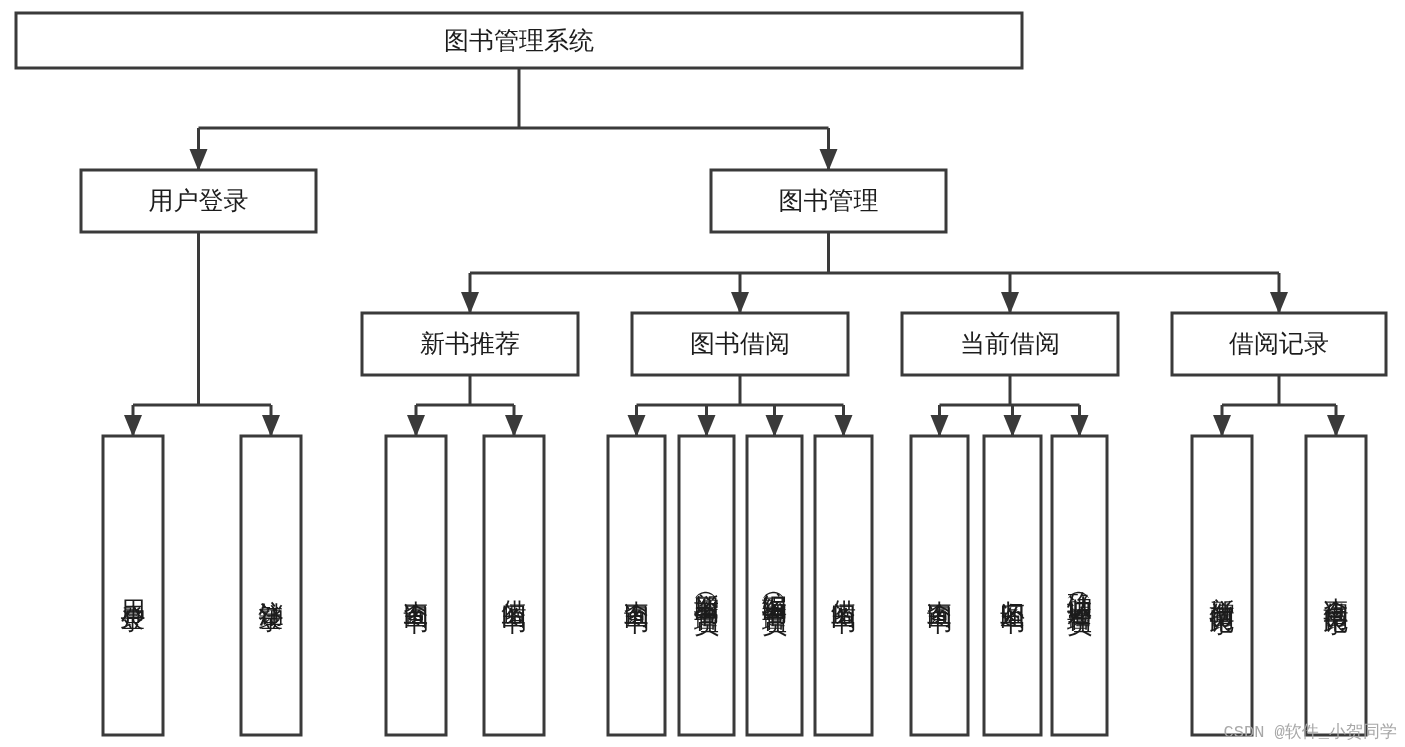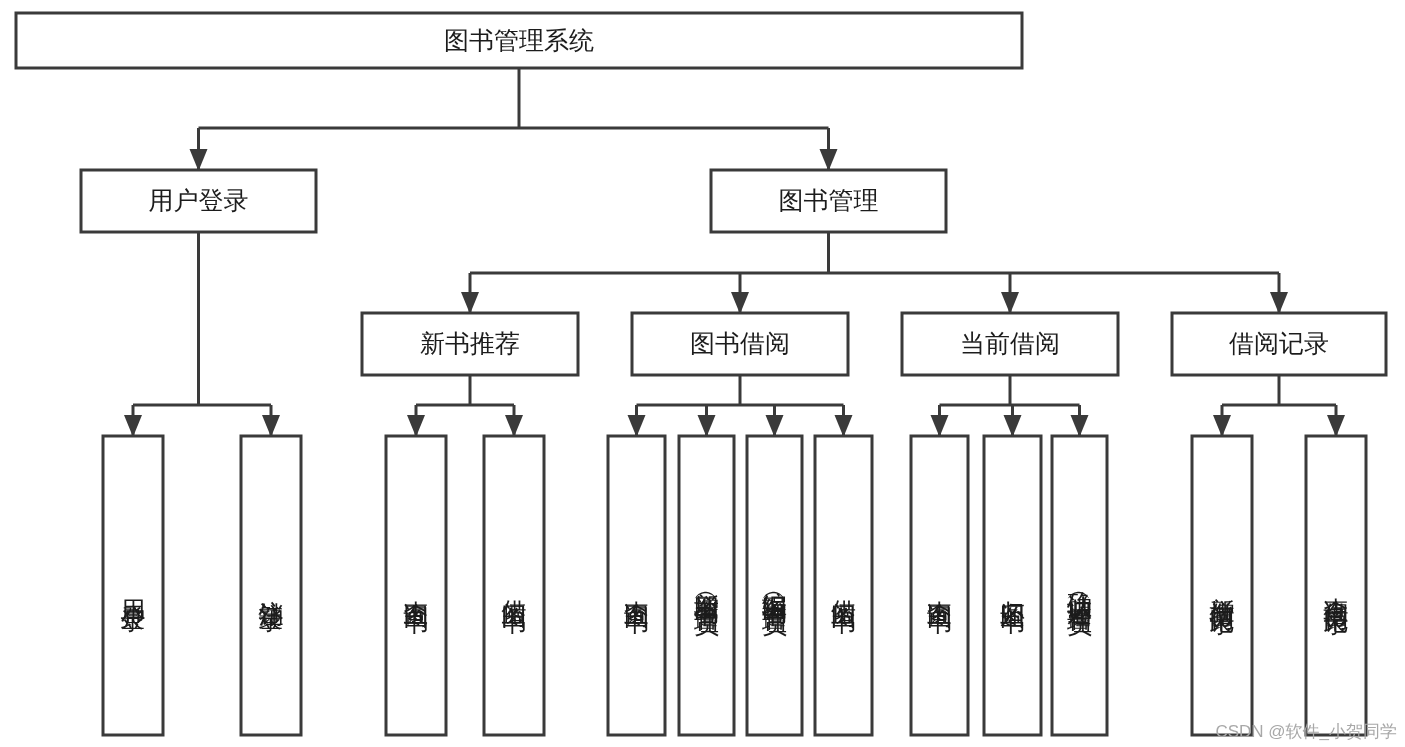--- a/index.html
+++ b/index.html
@@ -27,21 +27,21 @@
     writing-mode:vertical-rl;
     text-orientation:upright;
     font-family:"DejaVu Sans","Liberation Sans",sans-serif;
     font-size:25px;color:#1c1c1c;
     letter-spacing:3px;
     line-height:1;
     white-space:nowrap;
   }
   .watermark{
     position:absolute;right:8px;bottom:4px;
-    font-family:Liberation Sans, sans-serif;
+    font-family:Liberation Mono, monospace;
     font-size:17px;color:#a8a8a8;
     white-space:nowrap;pointer-events:none;
   }
 </style>
 </head>
 <body>
 
 <svg id="diagram" viewBox="0 0 1405 747" xmlns="http://www.w3.org/2000/svg">
 
   <g id="connector-layer">

